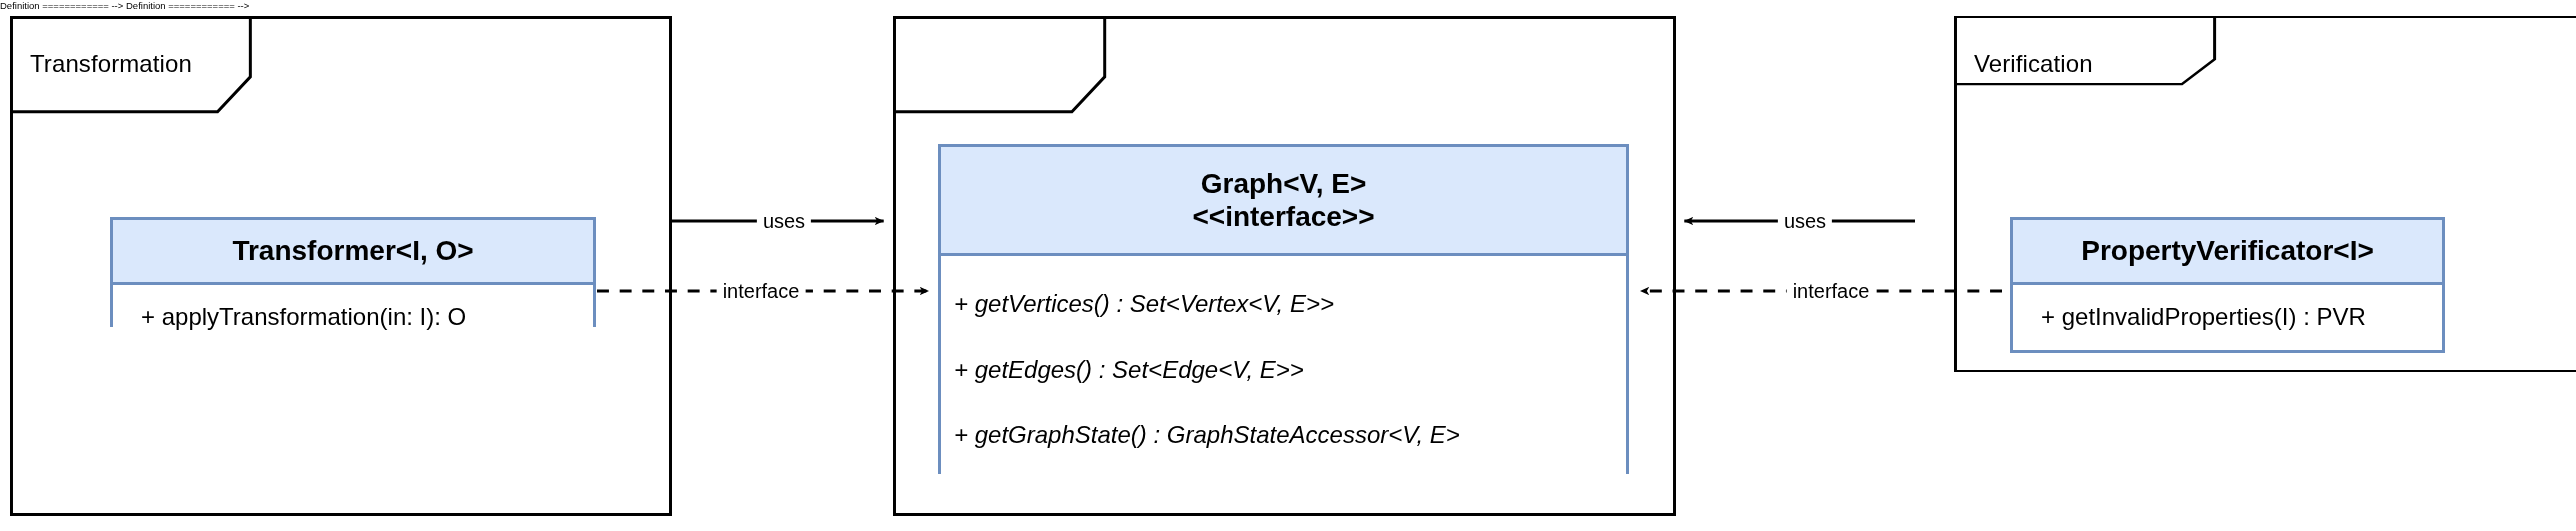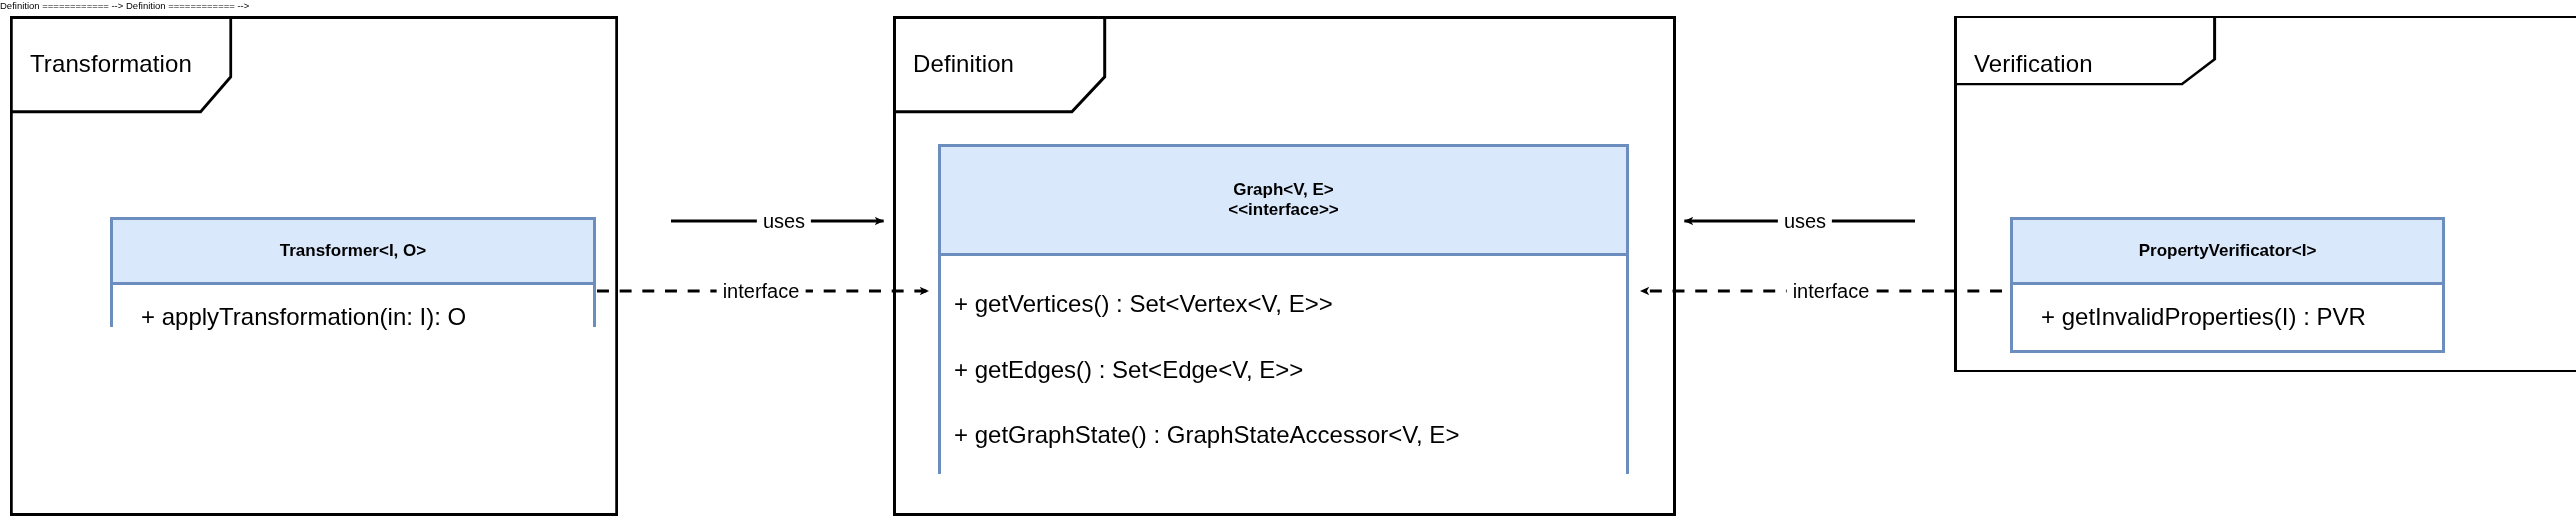--- a/index.html
+++ b/index.html
@@ -51,21 +51,21 @@
   .uml-head {
     box-sizing: border-box;
     background: #dae8fc;
     border-bottom: 3px solid #6c8ebf;
     display: flex;
     flex-direction: column;
     align-items: center;
     justify-content: center;
     color: #000000;
     font-weight: bold;
-    font-size: 17px;
+    font-size: 28px;
     line-height: 1.18;
     text-align: center;
   }
   .uml-body {
     box-sizing: border-box;
     background: #ffffff;
     display: flex;
     flex-direction: column;
     justify-content: space-around;
     padding: 6px 28px;
@@ -91,35 +91,34 @@
     transform: translate(-50%, -50%);
     text-align: center;
   }
 </style>
 </head>
 <body>
 
 <div id="canvas">
 
   
-  <div class="pkg" style="left:10px; top:16px; width:608px; height:500px;">
+  <div class="pkg" style="left:10px; top:16px; width:662px; height:500px;">
     <svg class="pkg-svg" viewBox="0 0 1110 838" preserveAspectRatio="none">
       <path d="M 2.5 2.5 L 1107.5 2.5 L 1107.5 835.5 L 2.5 835.5 Z" fill="none" stroke="#000000" stroke-width="5"></path>
       <path d="M 2.5 160.5 L 348 160.5 L 403 102 L 403 2.5" fill="none" stroke="#000000" stroke-width="5"></path>
     </svg>
     <div class="pkg-label">Transformation</div>
   </div>
 
   
   <div class="pkg" style="left:893px; top:16px; width:783px; height:500px;">
     <svg class="pkg-svg" viewBox="0 0 1313 838" preserveAspectRatio="none">
       <path d="M 2.5 2.5 L 1310.5 2.5 L 1310.5 835.5 L 2.5 835.5 Z" fill="none" stroke="#000000" stroke-width="5"></path>
       <path d="M 2.5 160.5 L 300 160.5 L 355 102 L 355 2.5" fill="none" stroke="#000000" stroke-width="5"></path>
     </svg>
-    <div class="pkg-label">Definition</div>
   </div>
 
   
   <div class="pkg" style="left:1954px; top:16px; width:656px; height:356px;">
     <svg class="pkg-svg" viewBox="0 0 1100 838" preserveAspectRatio="none">
       <path d="M 2.5 2.5 L 1097.5 2.5 L 1097.5 835.5 L 2.5 835.5 Z" fill="none" stroke="#000000" stroke-width="5"></path>
       <path d="M 2.5 160.5 L 382 160.5 L 437 102 L 437 2.5" fill="none" stroke="#000000" stroke-width="5"></path>
     </svg>
     <div class="pkg-label">Verification</div>
   </div>
@@ -133,21 +132,21 @@
       <div class="uml-member">+ applyTransformation(in: I): O</div>
     </div>
   </div>
 
   
   <div class="uml-class" style="left:938px; top:144px; width:691px; height:330px;">
     <div class="uml-head" style="height:109px;">
       <span>Graph&lt;V, E&gt;</span>
       <span>&lt;&lt;interface&gt;&gt;</span>
     </div>
-    <div class="uml-body" style="height:228px; padding:15.5px 13px;">
+    <div class="uml-body" style="height:228px; padding:15.5px 13px;font-style:italic;">
       <div class="uml-member">+ getVertices() : Set&lt;Vertex&lt;V, E&gt;&gt;</div>
       <div class="uml-member">+ getEdges() : Set&lt;Edge&lt;V, E&gt;&gt;</div>
       <div class="uml-member">+ getGraphState() : GraphStateAccessor&lt;V, E&gt;</div>
     </div>
   </div>
 
   
   <div class="uml-class" style="left:1999px; top:217px; width:435px; height:136px;margin-left:11px;">
     <div class="uml-head" style="height:65px;">
       <span>PropertyVerificator&lt;I&gt;</span>

